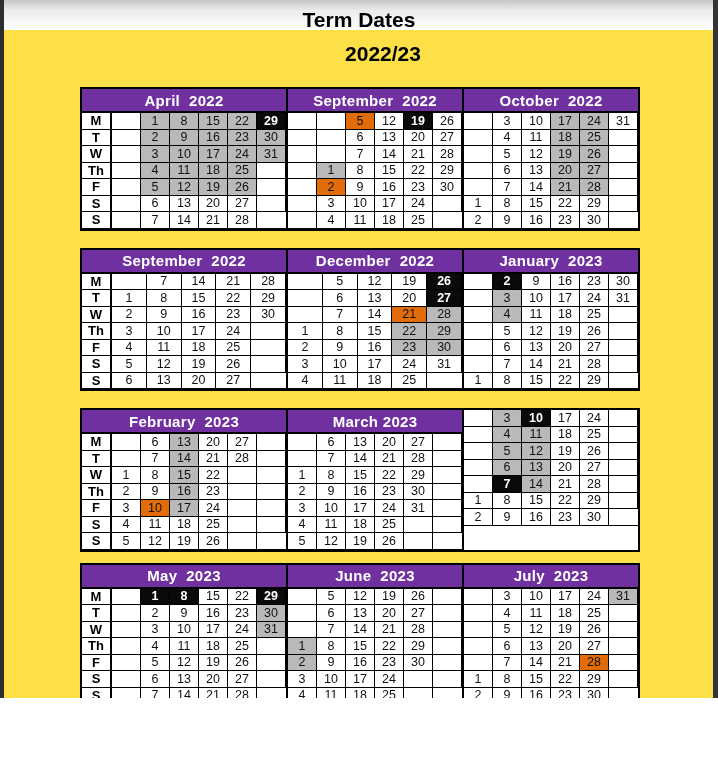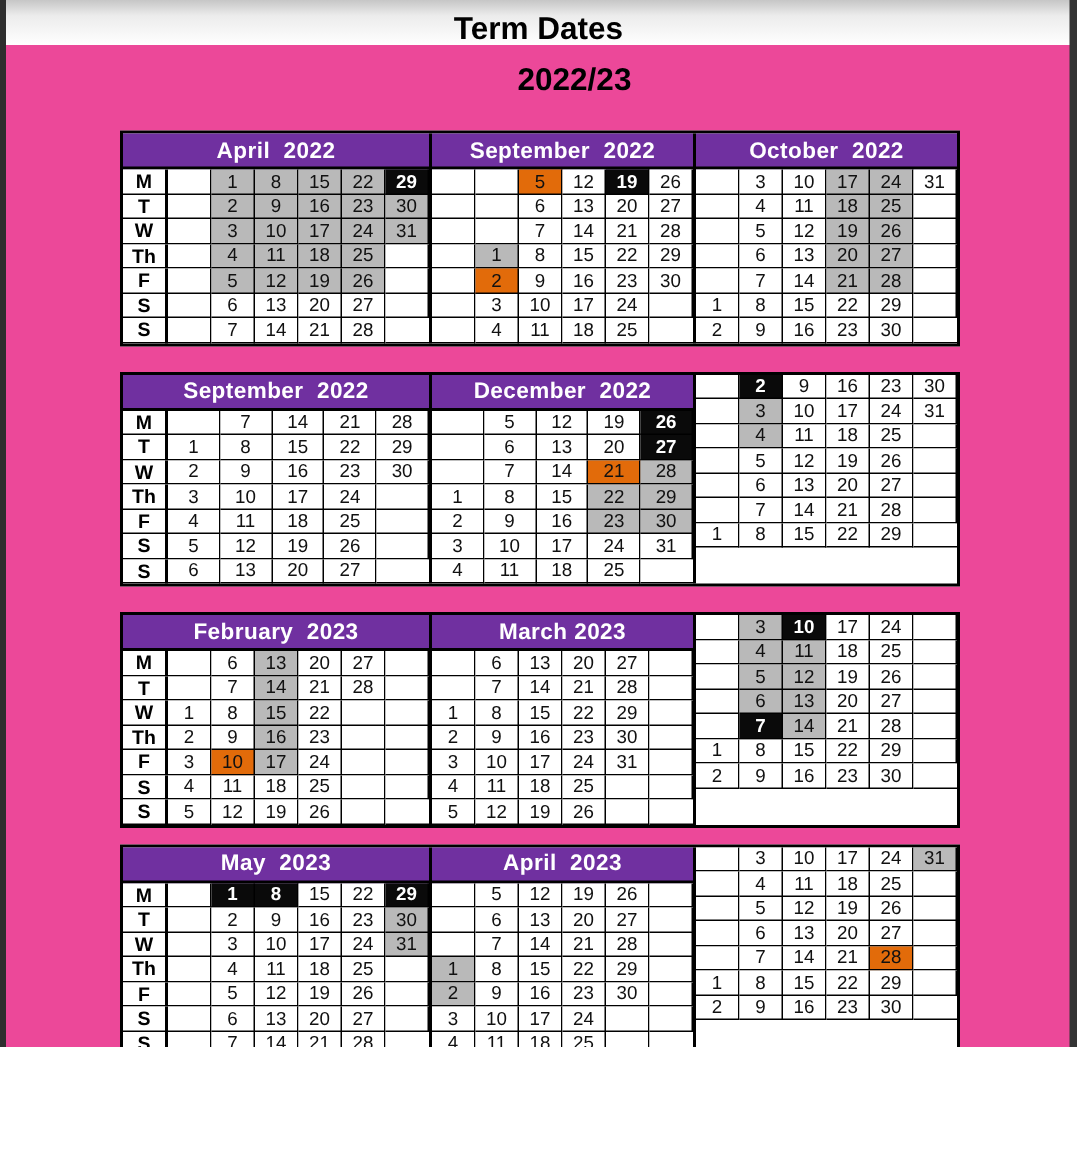--- a/index.html
+++ b/index.html
@@ -1,16 +1,16 @@
 <!DOCTYPE html>
 <html style="--purple: #7030A0; --gray: #B9B9B9; --black: #0A0A0A; --orange: #E26B0A;"><head>
 <meta charset="utf-8">
 <style>
   html,body{margin:0;padding:0;background:#fff;}
-  .page{position:relative;width:718px;height:698px;background:#ec4899;overflow:hidden;
+  .page{position:relative;width:718px;height:698px;background:#fde047;overflow:hidden;
         font-family:"Liberation Sans","DejaVu Sans",sans-serif;}
   .edge-left{position:absolute;left:0;top:0;width:4px;height:778px;background:#2e2e2e;}
   .edge-right{position:absolute;right:0;top:0;width:5px;height:778px;background:#343434;}
   .top-shade{position:absolute;left:0;top:0;width:718px;height:30px;
              background:linear-gradient(to bottom,#c6c6c6 0%,#ececec 35%,#ffffff 100%);}
   .sheet{position:relative;padding-top:8px;}
   .page-title{width:718px;text-align:center;font-size:21px;font-weight:bold;color:#000;}
   .page-subtitle{width:718px;text-align:center;font-size:21px;font-weight:bold;color:#000;margin-top:10px;padding-left:24px;}
   .calendar{margin:21px 0 0 80px;width:560px;}
   .mrow{display:flex;border:2px solid #000;width:560px;box-sizing:border-box;background:#fff;}
@@ -285,20 +285,21 @@
               <div class="dcell">24</div>
               <div class="dcell">31</div>
               <div class="dcell">4</div>
               <div class="dcell">11</div>
               <div class="dcell">18</div>
               <div class="dcell">25</div>
               <div class="dcell"></div>
             </div>
           </div>
           <div class="mblock">
+            <div class="mheader">January  2023</div>
             <div class="mgrid" style="grid-template-columns: repeat(6, 1fr);">
               <div class="dcell"></div>
               <div class="dcell hl-b">2</div>
               <div class="dcell">9</div>
               <div class="dcell">16</div>
               <div class="dcell">23</div>
               <div class="dcell">30</div>
               <div class="dcell"></div>
               <div class="dcell hl-g">3</div>
               <div class="dcell">10</div>
@@ -536,21 +537,21 @@
               <div class="dlabel">S</div>
               <div class="dcell"></div>
               <div class="dcell">7</div>
               <div class="dcell">14</div>
               <div class="dcell">21</div>
               <div class="dcell">28</div>
               <div class="dcell"></div>
             </div>
           </div>
           <div class="mblock">
-            <div class="mheader">April  2023</div>
+            <div class="mheader">June  2023</div>
             <div class="mgrid" style="grid-template-columns: repeat(6, 1fr);">
               <div class="dcell"></div>
               <div class="dcell">5</div>
               <div class="dcell">12</div>
               <div class="dcell">19</div>
               <div class="dcell">26</div>
               <div class="dcell"></div>
               <div class="dcell"></div>
               <div class="dcell">6</div>
               <div class="dcell">13</div>
@@ -583,20 +584,21 @@
               <div class="dcell"></div>
               <div class="dcell">4</div>
               <div class="dcell">11</div>
               <div class="dcell">18</div>
               <div class="dcell">25</div>
               <div class="dcell"></div>
               <div class="dcell"></div>
             </div>
           </div>
           <div class="mblock">
+            <div class="mheader">July  2023</div>
             <div class="mgrid" style="grid-template-columns: repeat(6, 1fr);">
               <div class="dcell"></div>
               <div class="dcell">3</div>
               <div class="dcell">10</div>
               <div class="dcell">17</div>
               <div class="dcell">24</div>
               <div class="dcell hl-g">31</div>
               <div class="dcell"></div>
               <div class="dcell">4</div>
               <div class="dcell">11</div>

